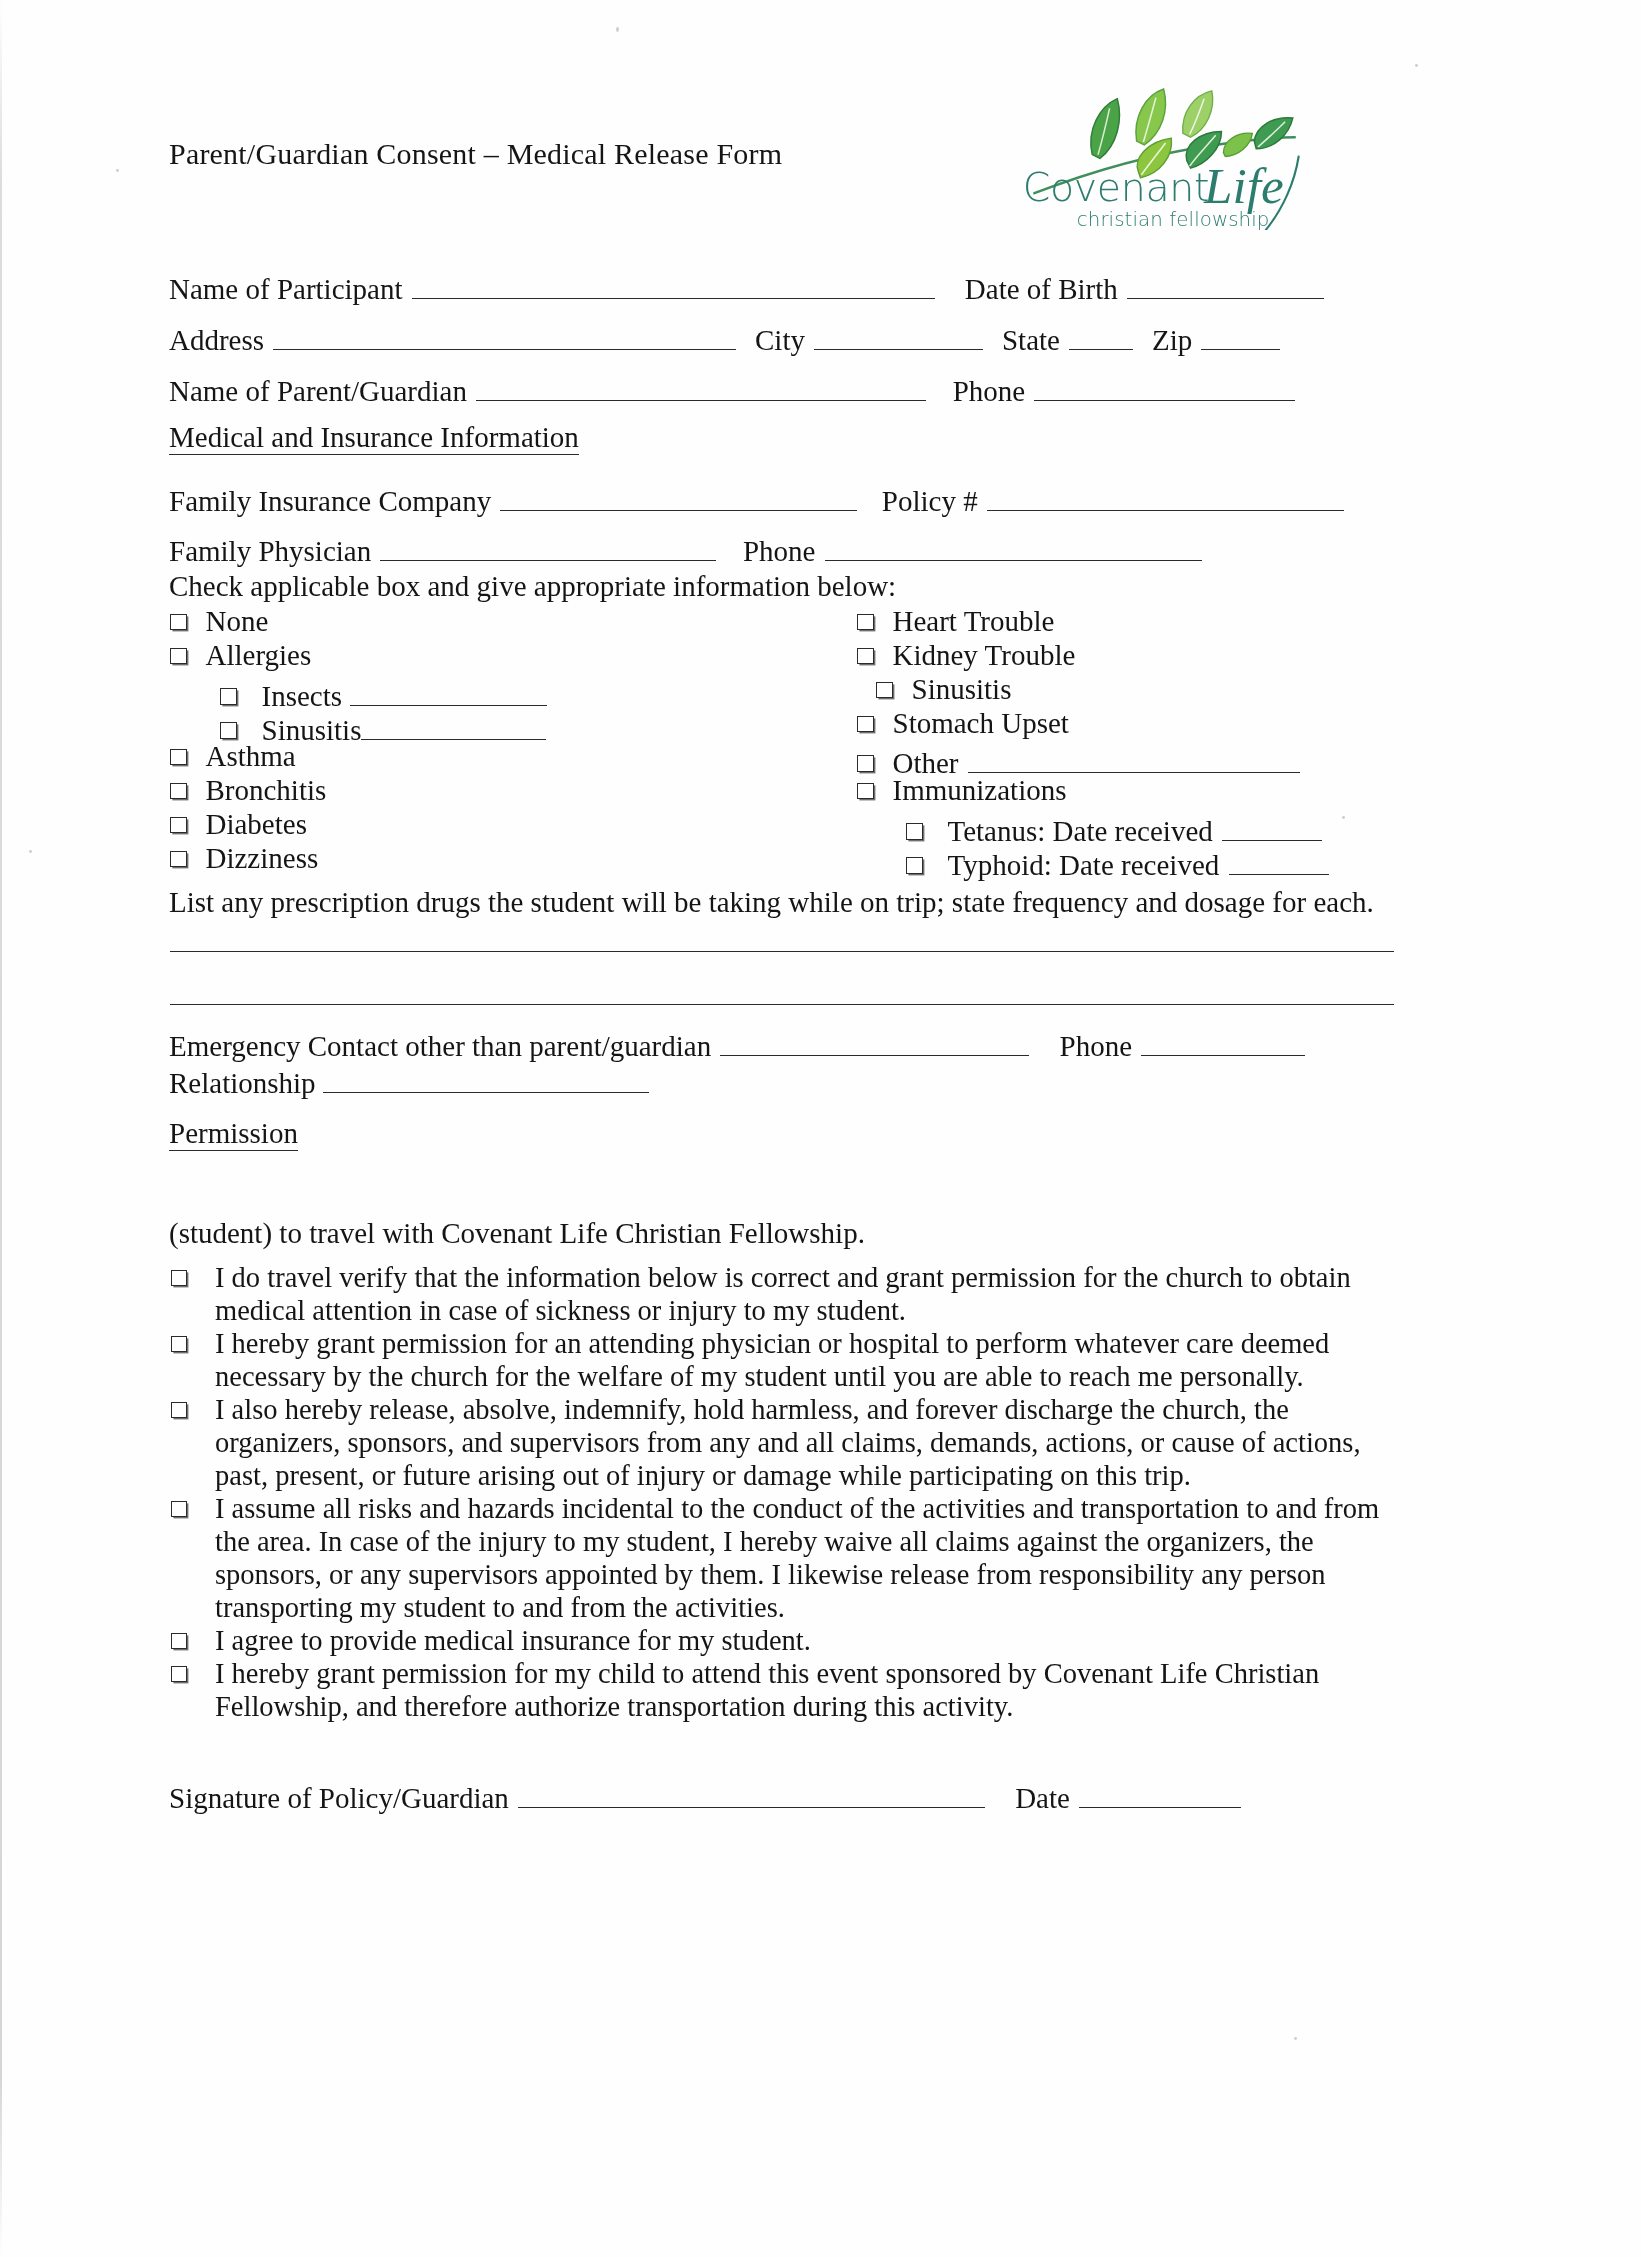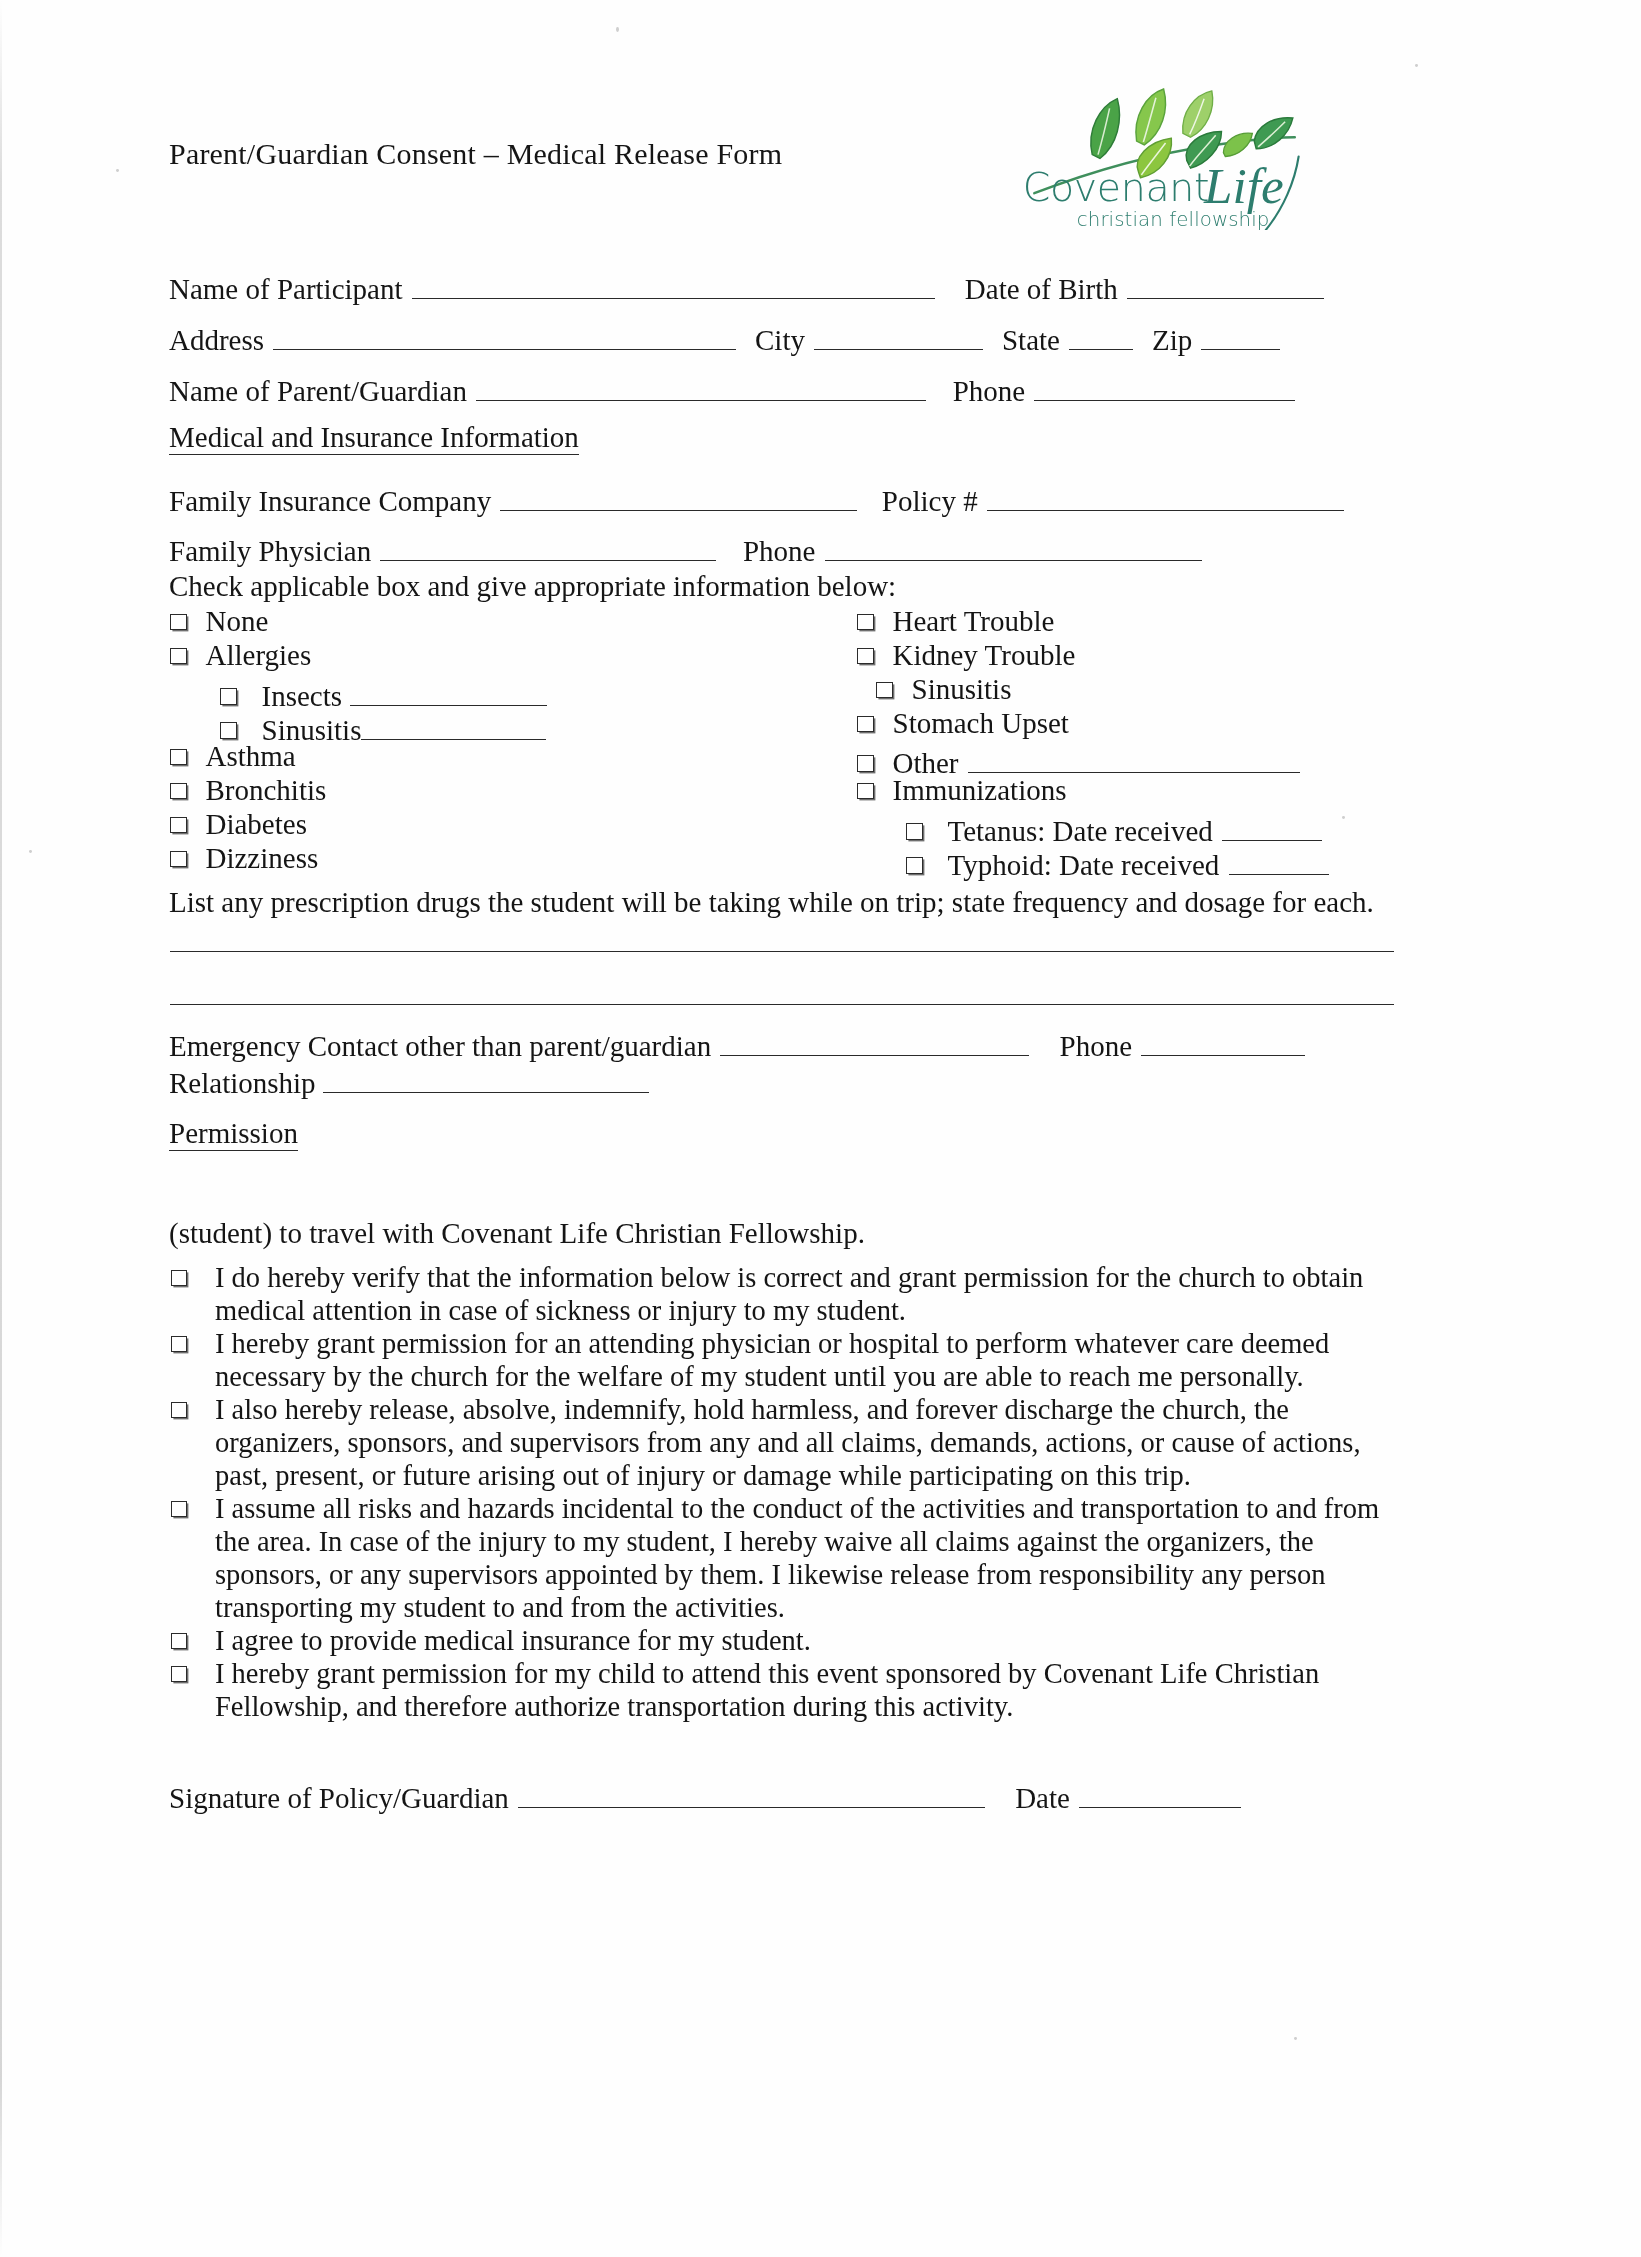--- a/index.html
+++ b/index.html
@@ -304,21 +304,21 @@
   </div>
 
   <div class="sec-head" style="left:169px; top:1118px;">Permission</div>
 
 
   <div class="para" style="left:169px; top:1219px;">(student) to travel with Covenant Life Christian Fellowship.</div>
 
   <div class="bullets">
     <div class="bullet">
       <span class="cbx"></span>
-      <p>I do hereby verify that the information below is correct and grant permission for the church to obtain medical attention in case of sickness or injury to my student.</p>
+      <p>I do travel verify that the information below is correct and grant permission for the church to obtain medical attention in case of sickness or injury to my student.</p>
     </div>
     <div class="bullet">
       <span class="cbx"></span>
       <p>I hereby grant permission for an attending physician or hospital to perform whatever care deemed necessary by the church for the welfare of my student until you are able to reach me personally.</p>
     </div>
     <div class="bullet">
       <span class="cbx"></span>
       <p>I also hereby release, absolve, indemnify, hold harmless, and forever discharge the church, the organizers, sponsors, and supervisors from any and all claims, demands, actions, or cause of actions, past, present, or future arising out of injury or damage while participating on this trip.</p>
     </div>
     <div class="bullet">

